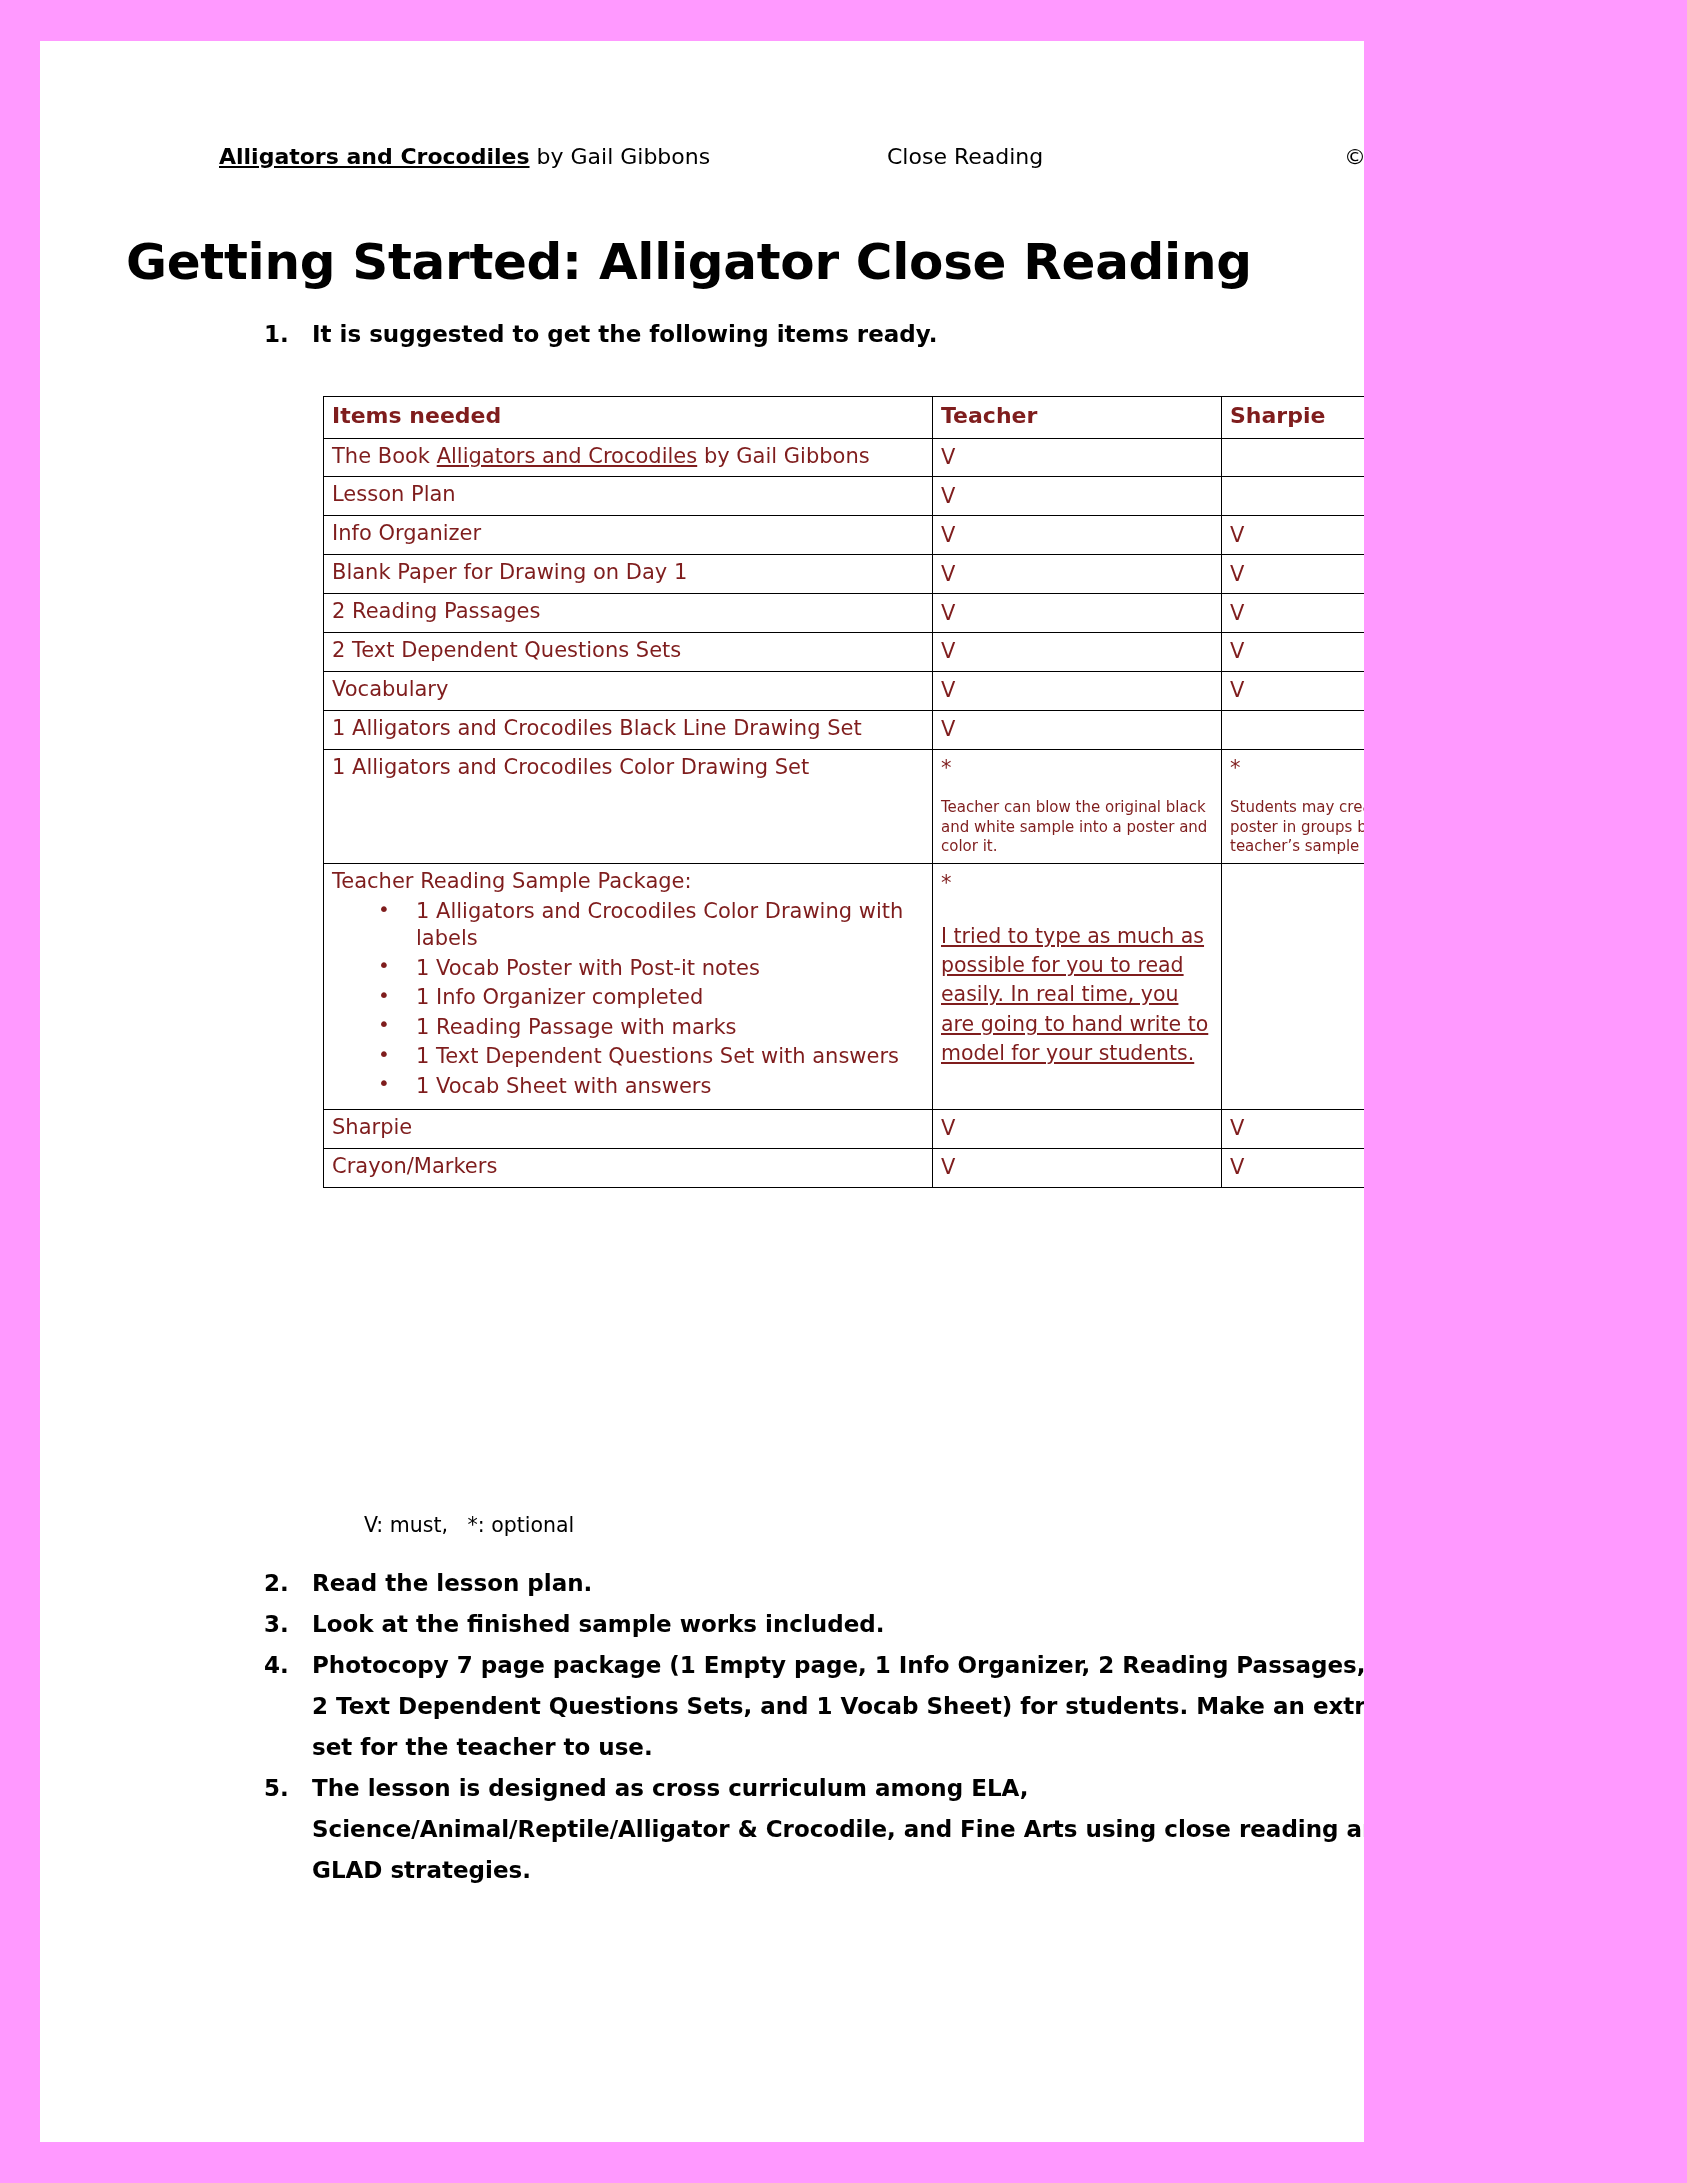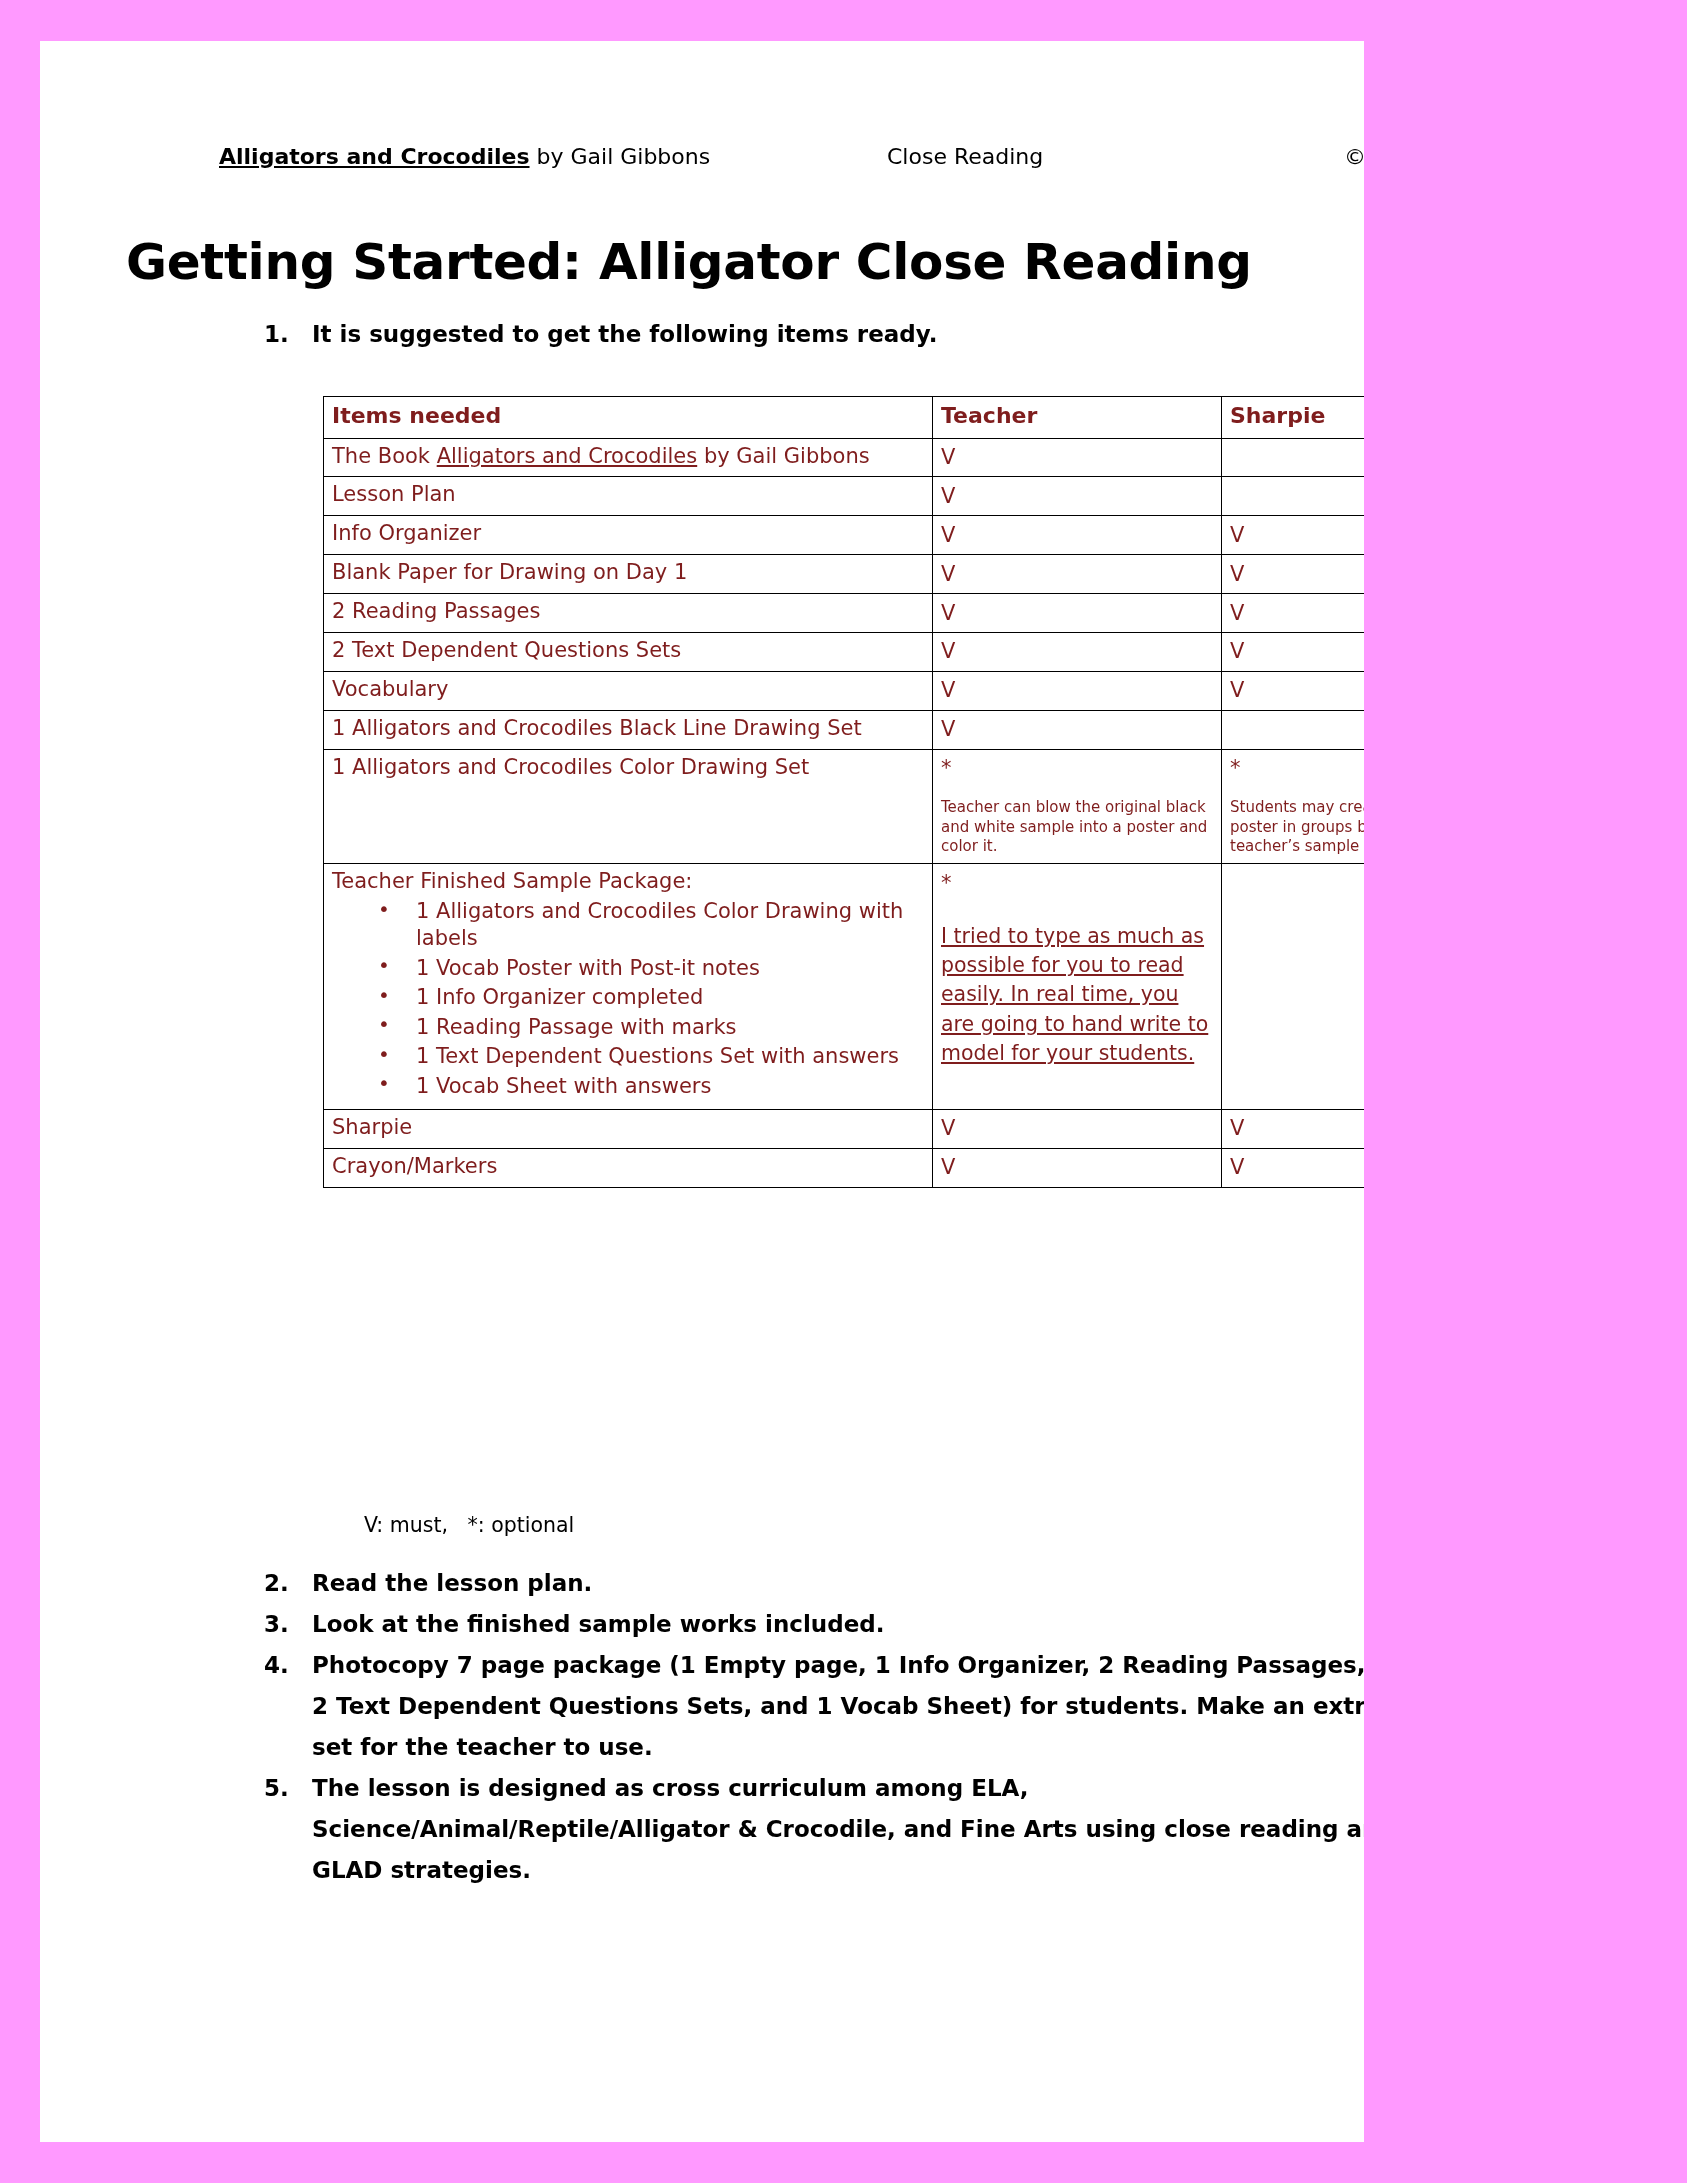--- a/index.html
+++ b/index.html
@@ -270,21 +270,21 @@
             <span class="note">Teacher can blow the original black and white sample into a poster and color it.</span>
           </td>
           <td class="mark">
             <span>*</span>
             <span class="note">Students may create the poster in groups by using teacher’s sample</span>
           </td>
         </tr>
 
         <tr>
           <td>
-            <span>Teacher Finished Sample Package:</span>
+            <span>Teacher Reading Sample Package:</span>
             <ul class="pkg">
               <li>1 Alligators and Crocodiles Color Drawing with labels</li>
               <li>1 Vocab Poster with Post-it notes</li>
               <li>1 Info Organizer completed</li>
               <li>1 Reading Passage with marks</li>
               <li>1 Text Dependent Questions Set with answers</li>
               <li>1 Vocab Sheet with answers</li>
             </ul>
           </td>
           <td class="mark">

